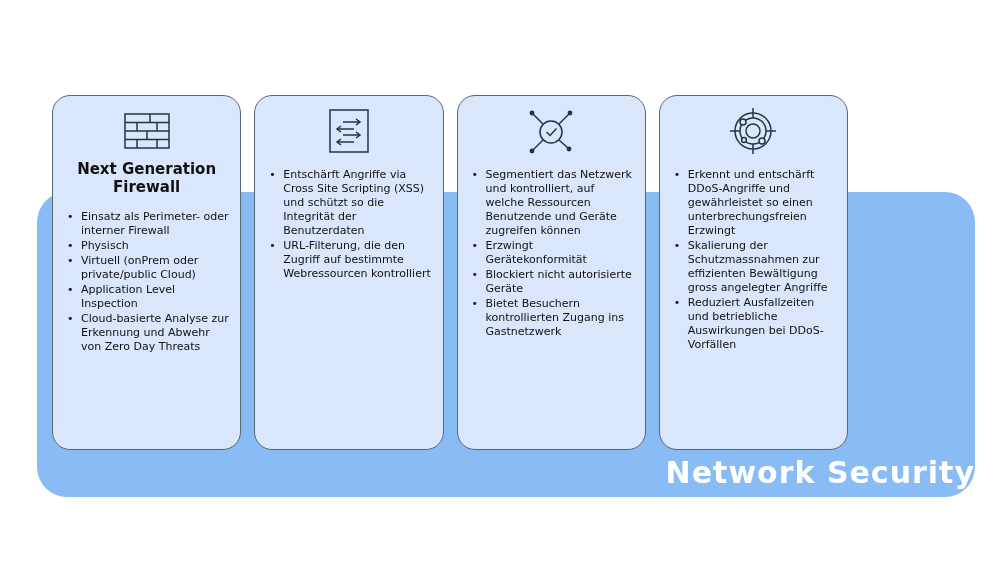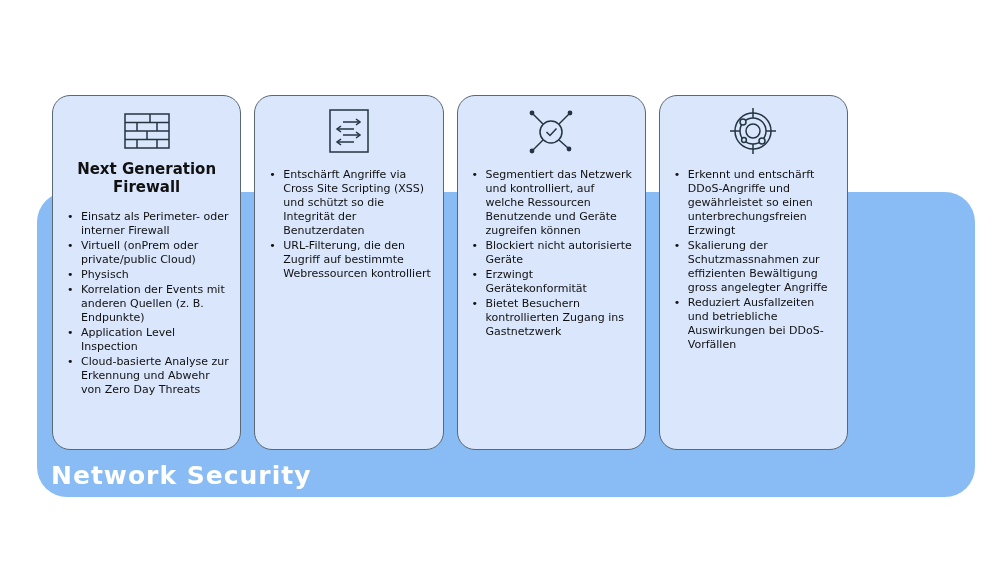--- a/index.html
+++ b/index.html
@@ -19,26 +19,26 @@
     position: absolute;
     left: 37px;
     top: 192px;
     width: 938px;
     height: 305px;
     background: #89BCF4;
     border-radius: 30px;
   }
   .banner-label {
     position: absolute;
-    left: 14px;
+    left: 0;
     right: 0;
     bottom: 7px;
-    text-align: left;
+    text-align: right;
     color: #ffffff;
-    font-size: 25px;
+    font-size: 30px;
     font-weight: bold;
     letter-spacing: 1px;
   }
   .cards {
     position: absolute;
     left: 52px;
     top: 95px;
     width: 796px;
     height: 355px;
     display: flex;
@@ -122,23 +122,22 @@
           <line class="stroke" x1="13" y1="9.5" x2="13" y2="18"></line>
           <line class="stroke" x1="33" y1="9.5" x2="33" y2="18"></line>
           <line class="stroke" x1="23" y1="18" x2="23" y2="26.5"></line>
           <line class="stroke" x1="13" y1="26.5" x2="13" y2="35"></line>
           <line class="stroke" x1="33" y1="26.5" x2="33" y2="35"></line>
         </svg>
       </div>
       <h3 class="card-title">Next Generation Firewall</h3>
       <ul>
           <li>Einsatz als Perimeter- oder interner Firewall</li>
+          <li>Physisch</li>
           <li>Virtuell (onPrem oder private/public Cloud)</li>
-          <li>Physisch</li>
-          <li>Korrelation der Events mit anderen Quellen (z. B. Endpunkte)</li>
           <li>Application Level Inspection</li>
           <li>Cloud-basierte Analyse zur Erkennung und Abwehr von Zero Day Threats</li>
         </ul>
     </div>
 
     <div class="card">
       <div class="card-icon">
         <svg width="40" height="44" viewBox="0 0 40 44" aria-hidden="true">
           <rect class="stroke" x="1" y="1" width="38" height="42"></rect>
           <line class="stroke" x1="14" y1="13" x2="31" y2="13"></line>
@@ -167,22 +166,22 @@
           <line class="stroke" x1="35" y1="18" x2="45" y2="8"></line>
           <circle class="dot" cx="46" cy="7" r="2.4"></circle>
           <line class="stroke" x1="19" y1="34" x2="9" y2="44"></line>
           <circle class="dot" cx="8" cy="45" r="2.4"></circle>
           <line class="stroke" x1="35" y1="34" x2="44" y2="42"></line>
           <circle class="dot" cx="45" cy="43" r="2.4"></circle>
         </svg>
       </div>
       <ul>
           <li>Segmentiert das Netzwerk und kontrolliert, auf welche Ressourcen Benutzende und Geräte zugreifen können</li>
+          <li>Erzwingt Gerätekonformität</li>
           <li>Blockiert nicht autorisierte Geräte</li>
-          <li>Erzwingt Gerätekonformität</li>
           <li>Bietet Besuchern kontrollierten Zugang ins Gastnetzwerk</li>
         </ul>
     </div>
 
     <div class="card">
       <div class="card-icon">
         <svg width="48" height="48" viewBox="0 0 48 48" aria-hidden="true">
           <circle class="stroke" cx="24" cy="24" r="7"></circle>
           <circle class="stroke" cx="24" cy="24" r="13"></circle>
           <circle class="stroke" cx="24" cy="24" r="18"></circle>

